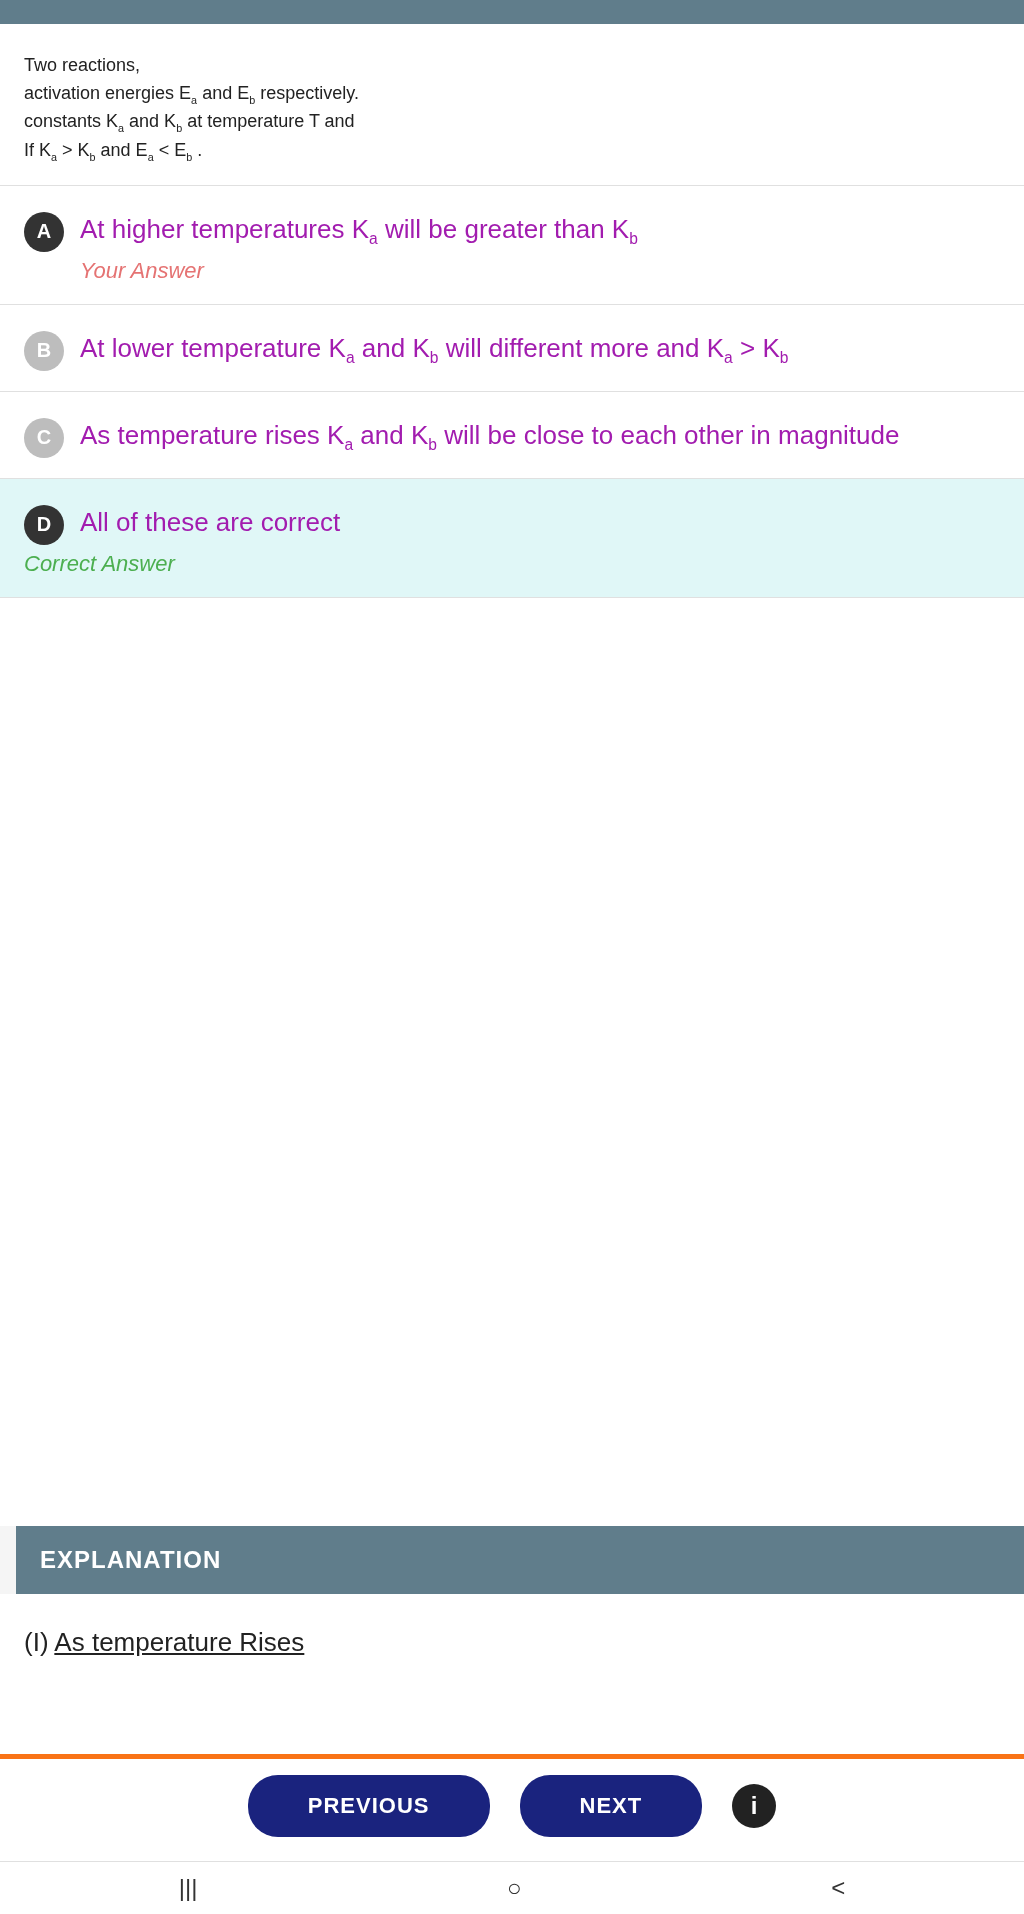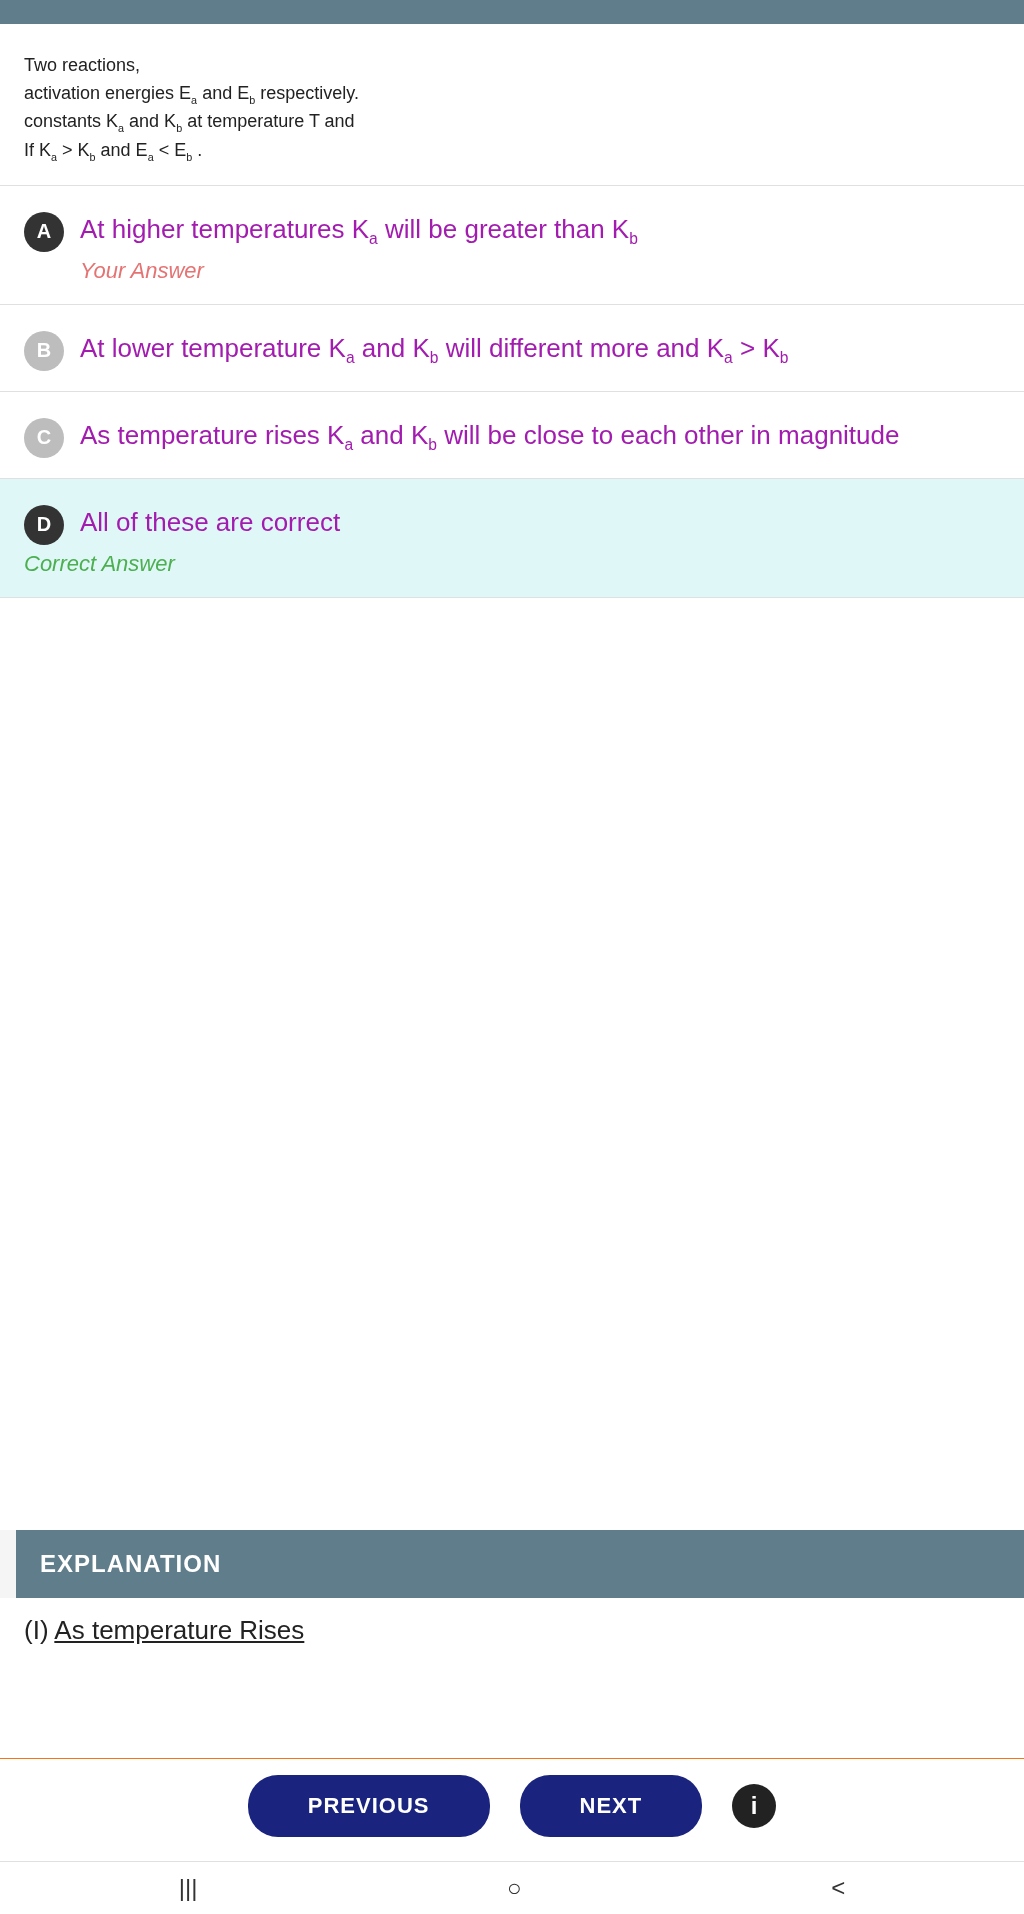--- a/index.html
+++ b/index.html
@@ -121,42 +121,42 @@
 
     .explanation-title {
       font-size: 24px;
       font-weight: bold;
       color: #ffffff;
       letter-spacing: 1px;
     }
 
     .explanation-body {
       background: #ffffff;
-      padding: 12px 24px;
+      padding: 28px 24px;
       min-height: 160px;
     }
 
     .explanation-text {
       font-size: 26px;
       color: #222;
       line-height: 1.6;
     }
 
     .explanation-text .underline {
       text-decoration: underline;
     }
 
     .bottom-nav {
       background: #ffffff;
       padding: 16px 24px 24px 24px;
       display: flex;
       align-items: center;
       justify-content: center;
       gap: 30px;
-      border-top: 1px solid #f97316;
+      border-top: 5px solid #f97316;
     }
 
     .nav-button {
       background: #1a237e;
       color: #ffffff;
       border: none;
       border-radius: 30px;
       padding: 18px 60px;
       font-size: 22px;
       font-weight: bold;

